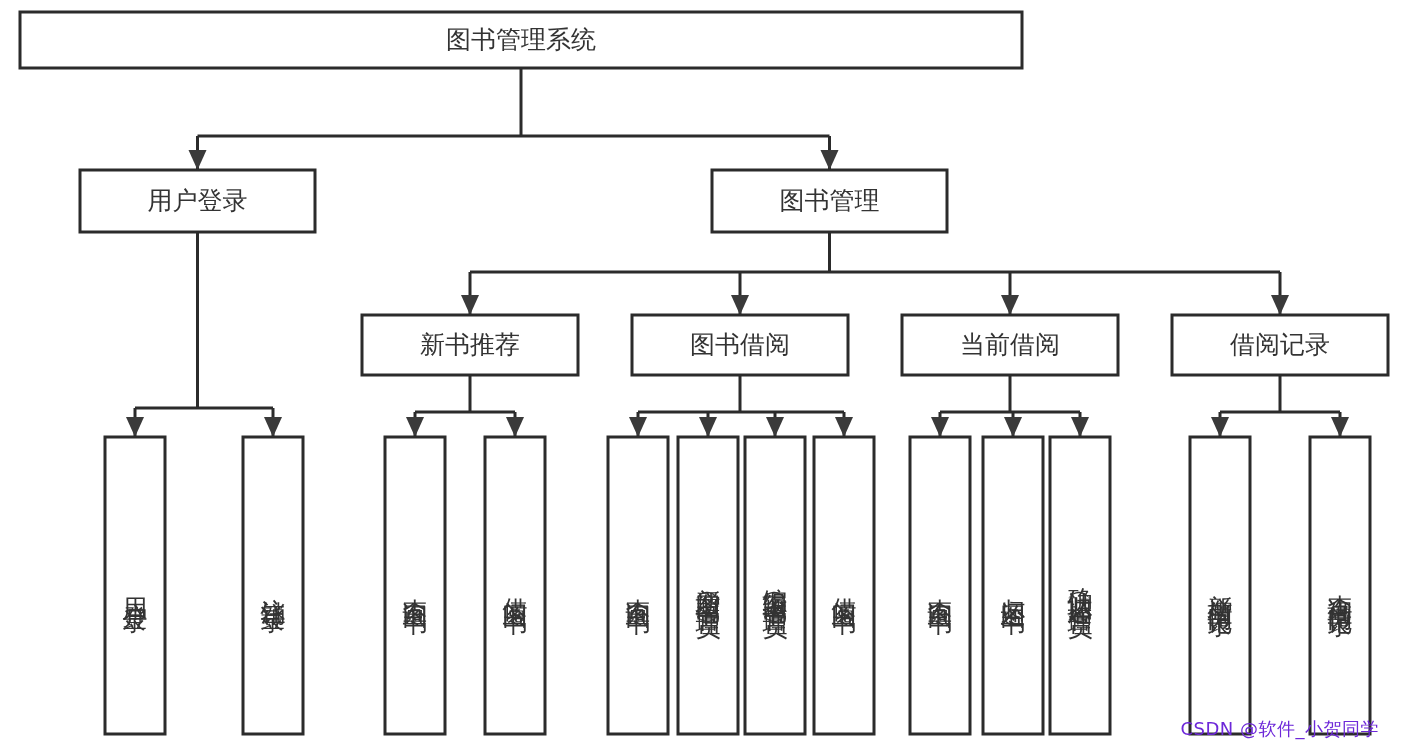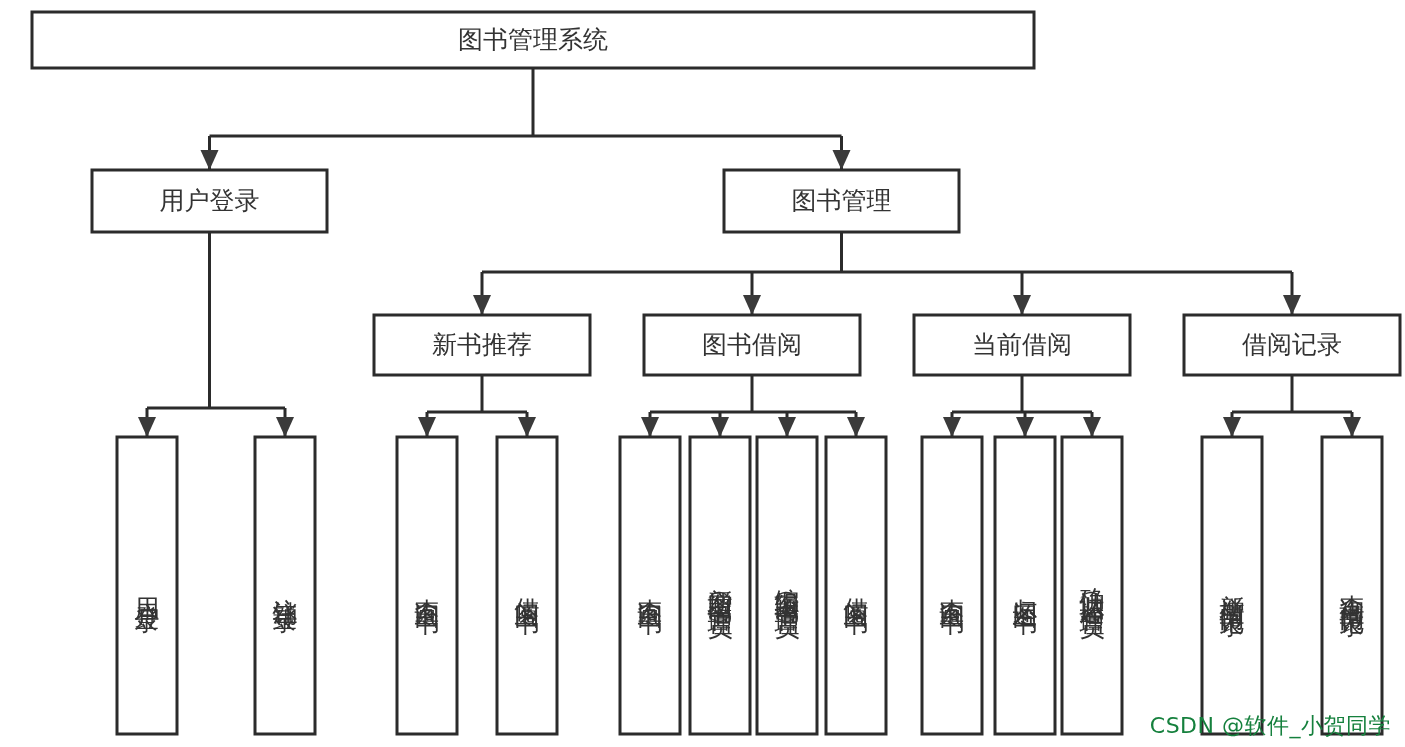--- a/index.html
+++ b/index.html
@@ -11,21 +11,20 @@
     width: 1405px;
     height: 747px;
     overflow: hidden;
     font-family: "DejaVu Sans", "Liberation Sans", sans-serif;
   }
   #diagram-root {
     position: relative;
     width: 1387px;
     height: 747px;
     background: #ffffff;
-    margin-left: 12px;
   }
   svg.diagram-canvas {
     position: absolute;
     left: 0;
     top: 0;
     width: 1405px;
     height: 747px;
   }
   .node-box {
     fill: #ffffff;
@@ -65,22 +64,22 @@
     color: #333333;
     line-height: 1;
     letter-spacing: 4px;
     white-space: nowrap;
   }
   .watermark {
     position: absolute;
     right: 8px;
     bottom: 6px;
     font-family: "DejaVu Sans", "Liberation Sans", sans-serif;
-    font-size: 22px;
-    color: #15803d;
+    font-size: 18px;
+    color: #6d28d9;
     letter-spacing: 0.5px;
     white-space: nowrap;
   }
 </style>
 </head>
 <body>
 
 <div id="diagram-root">
 
   <svg class="diagram-canvas" viewBox="0 0 1405 747">

